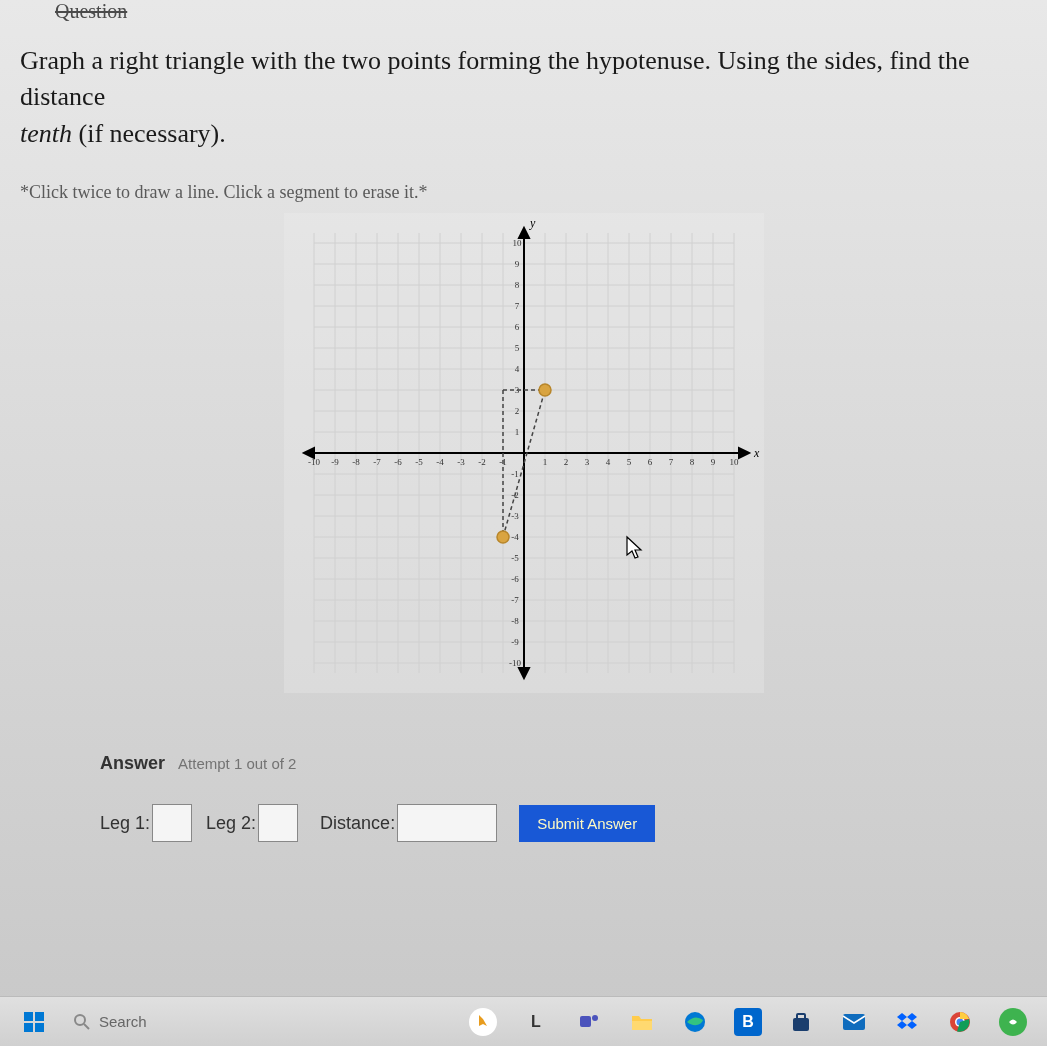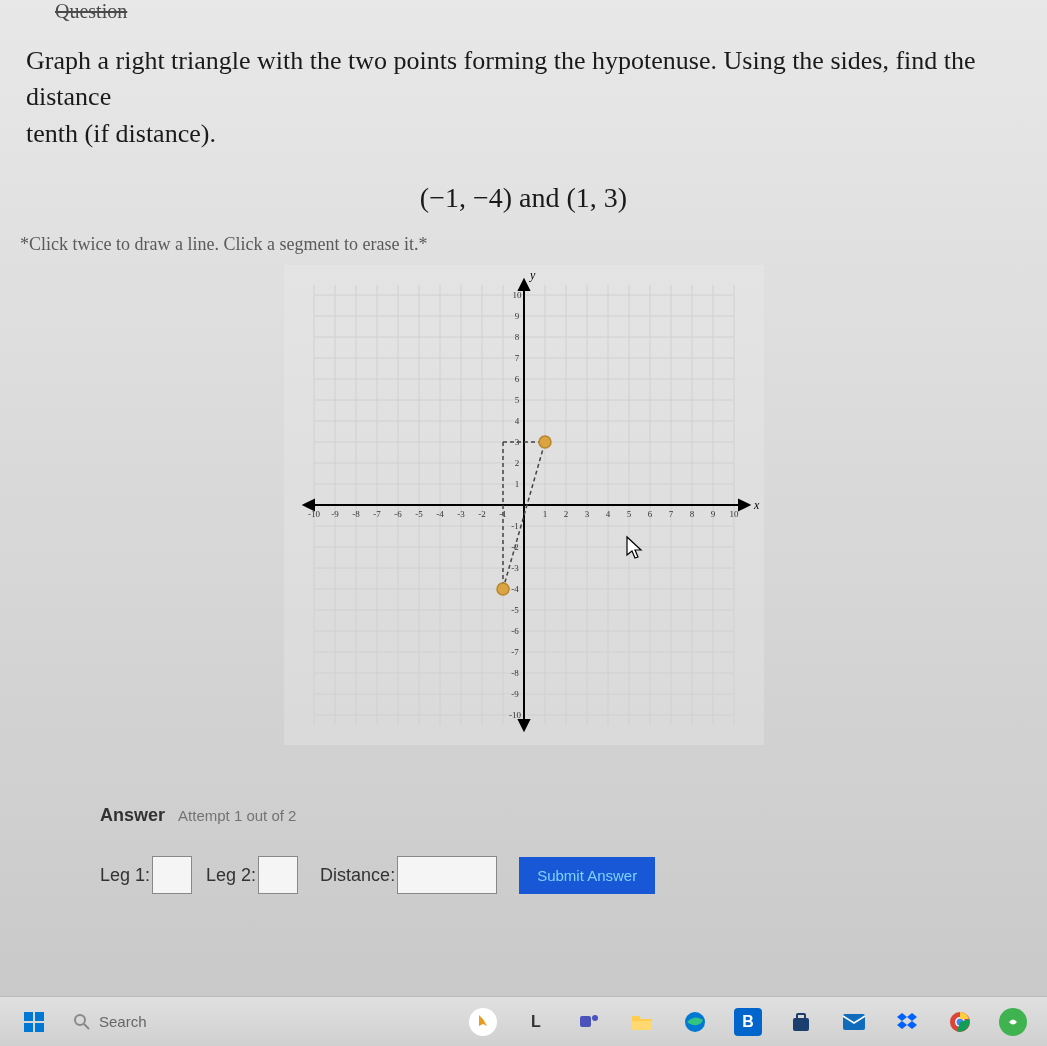--- a/index.html
+++ b/index.html
@@ -21,23 +21,23 @@
     text-decoration: line-through;
     margin-bottom: 15px;
     padding-top: 0;
     font-weight: normal;
     margin-left: 35px;
   }
   .prompt {
     font-size: 26px;
     line-height: 1.4;
     color: #1a1a1a;
-    margin: 20px 0 30px 6px;
-  }
-  .prompt .italic { }
+    margin: 20px 0 30px 0;
+  }
+  .prompt .italic { font-style: italic; }
   .points {
     text-align: center;
     font-size: 28px;
     margin: 30px 0 20px 0;
   }
   .hint {
     font-size: 18px;
     color: #5a5a5a;
     margin-bottom: 10px;
   }
@@ -73,21 +73,21 @@
   .box-input {
     width: 40px;
     height: 38px;
     border: 1px solid #888;
     background: #f5f5f5;
     display: inline-block;
   }
   .box-input.wide { width: 100px; }
   .submit-btn {
     background: #1858d6;
-    color: #7dd3fc;
+    color: #fef9c3;
     border: none;
     padding: 10px 18px;
     font-size: 15px;
     cursor: pointer;
     font-family: Arial, sans-serif;
   }
   .taskbar {
     position: absolute;
     bottom: 0;
     left: 0;
@@ -129,24 +129,23 @@
   }
 </style>
 </head>
 <body>
 
 <div class="content">
   <div class="question-label">Question</div>
 
   <div class="prompt">
     <span>Graph a right triangle with the two points forming the hypotenuse. Using the sides, find the distance</span><br>
-    <span class="italic">tenth</span><span> (if distance).</span>
-  </div>
-
-  <div class="points">(−1, −4) and (1, 3)</div>
+    <span class="italic">tenth</span><span> (if necessary).</span>
+  </div>
+
 
   <div class="hint">*Click twice to draw a line. Click a segment to erase it.*</div>
 
   <div class="graph-wrap">
     <svg class="graph" width="480" height="480" viewBox="0 0 480 480">
 
       <g stroke="#d0d0d0" stroke-width="1">
         <line x1="30" y1="20" x2="30" y2="460"></line>
           <line x1="51" y1="20" x2="51" y2="460"></line>
           <line x1="72" y1="20" x2="72" y2="460"></line>

